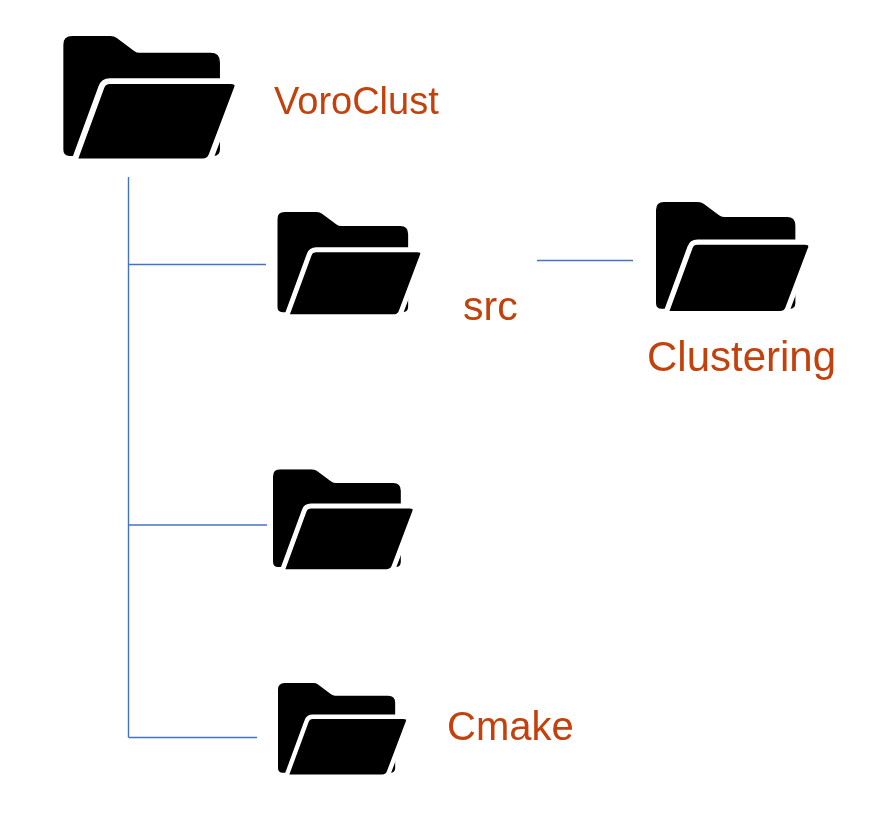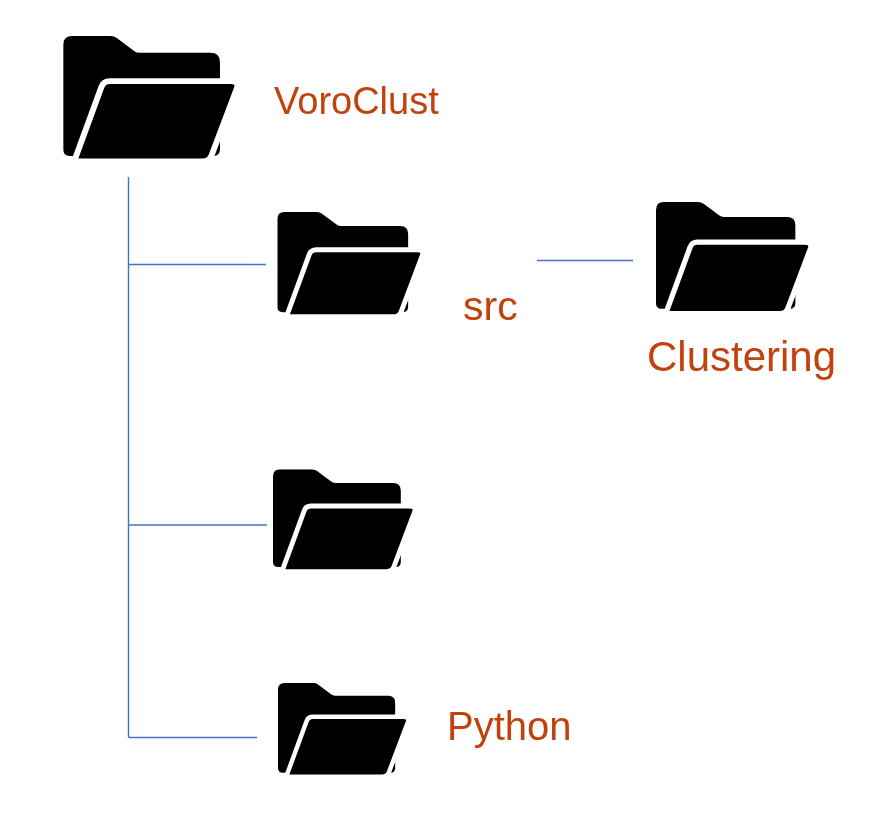--- a/index.html
+++ b/index.html
@@ -92,15 +92,15 @@
   </svg>
   <div class="node-label lbl-clustering">Clustering</div>
 
   <svg class="folder-icon icon-python" viewBox="0 0 178 128">
     <use href="#folder-shape" fill="#000000"></use>
   </svg>
 
   <svg class="folder-icon icon-cmake" viewBox="0 0 178 128">
     <use href="#folder-shape" fill="#000000"></use>
   </svg>
-  <div class="node-label lbl-cmake">Python</div>
+  <div class="node-label lbl-cmake">Cmake</div>
 
 </div>
 
 </body></html>

